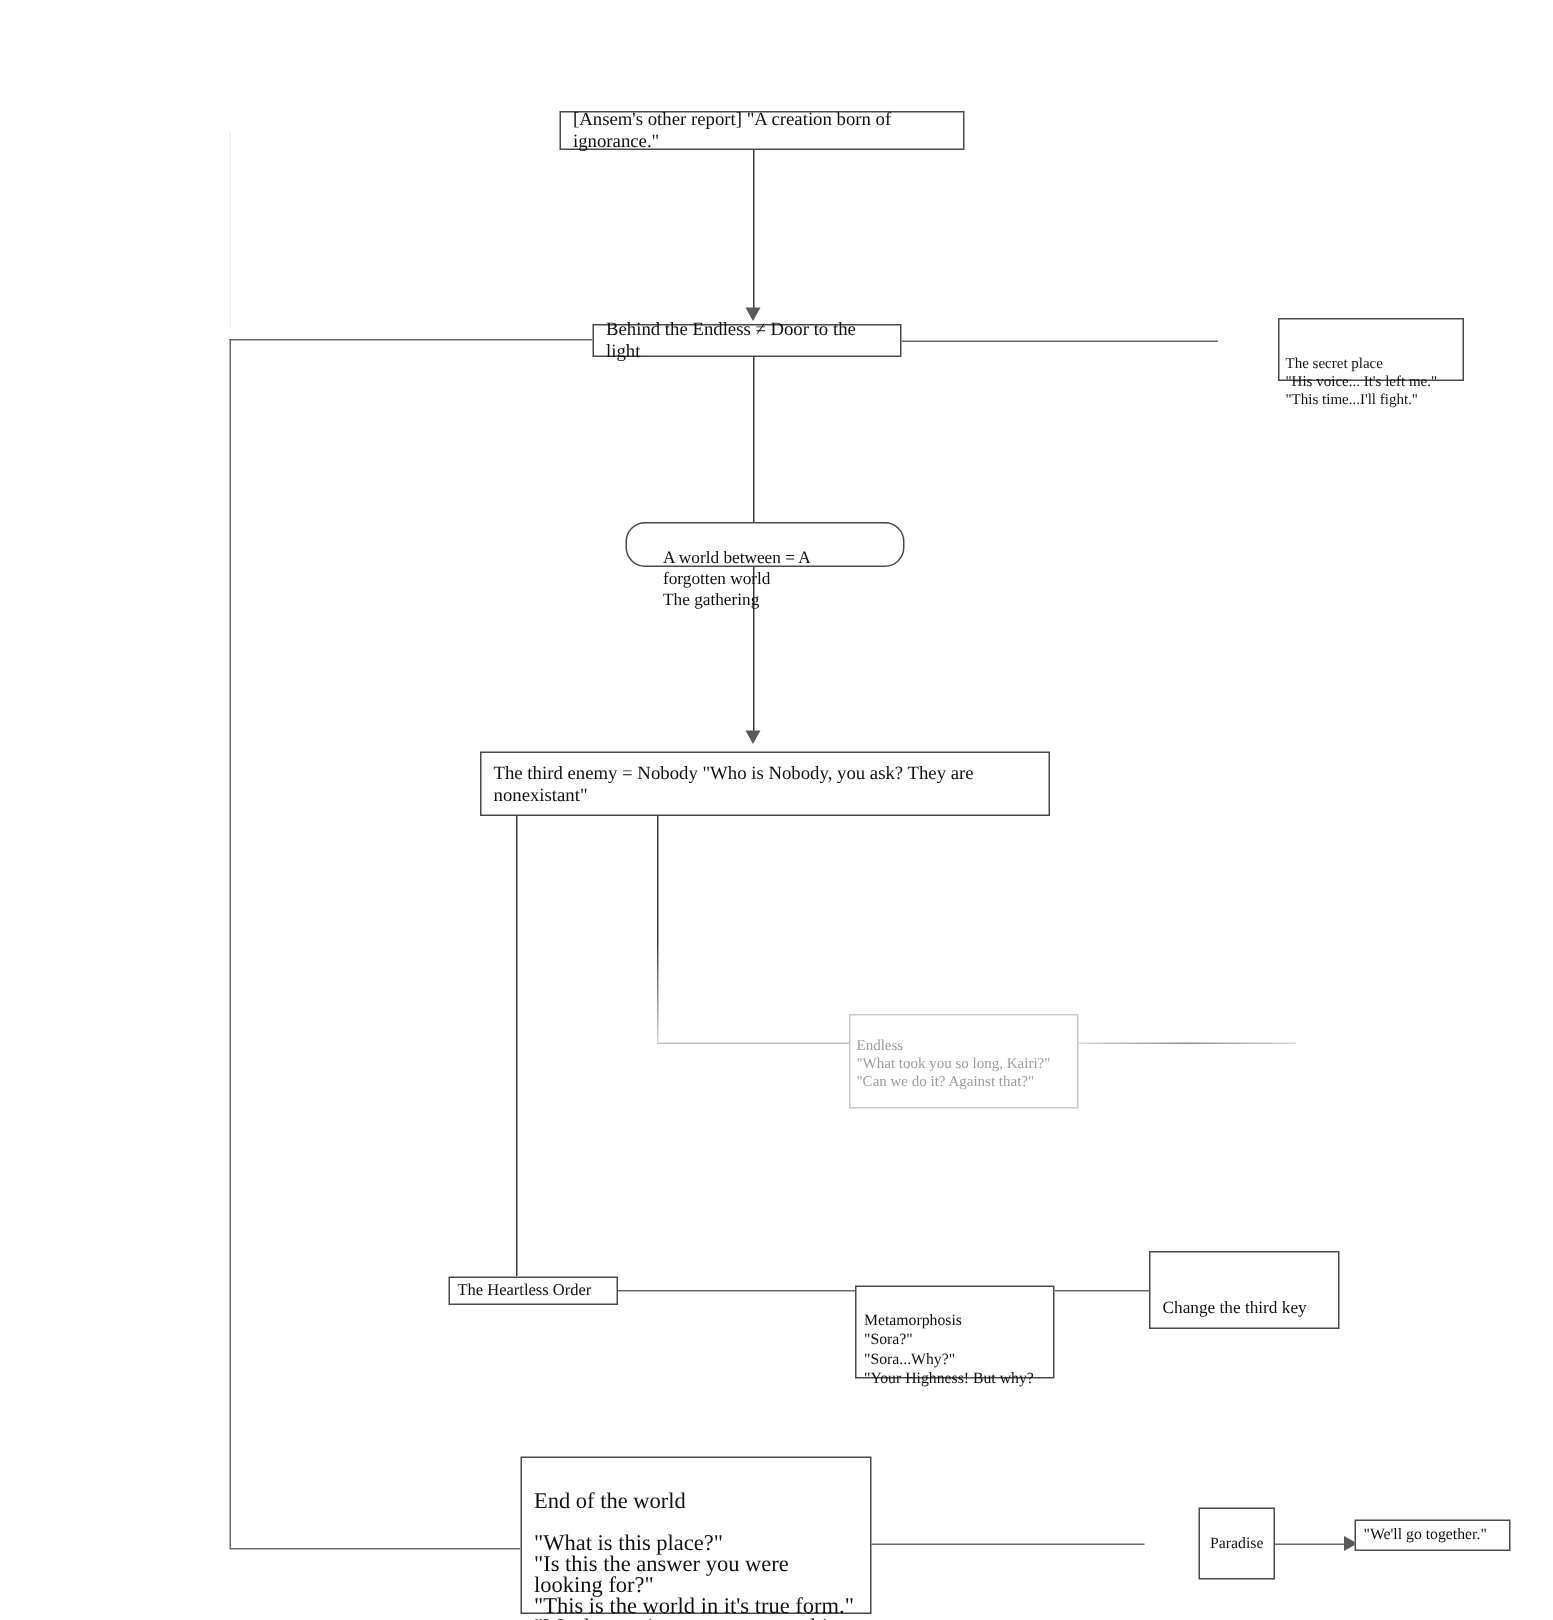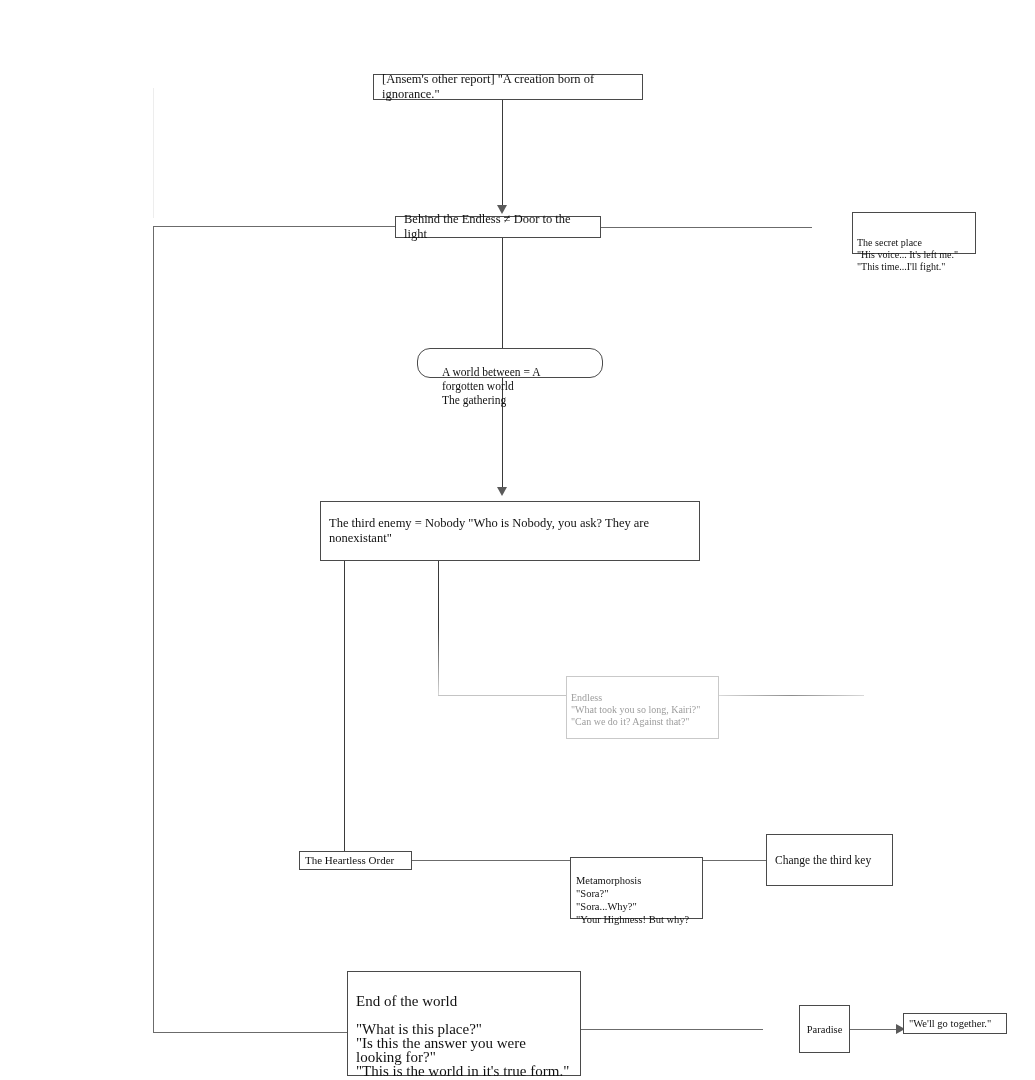--- a/index.html
+++ b/index.html
@@ -117,21 +117,21 @@
     <span>The secret place
 "His voice... It's left me."
 "This time...I'll fight."</span>
   </div>
 
   <div class="node" style="left:417px; top:348px; width:186px; height:30px; font-size:11.5px; line-height:14px; padding:2px 24px;border-radius:13px;">
     <span>A world between = A forgotten world
 The gathering</span>
   </div>
 
-  <div class="node center" style="left:320px; top:501px; width:380px; height:60px; font-size:12.5px;">
+  <div class="node center" style="left:320px; top:501px; width:380px; height:43px; font-size:12.5px;">
     <span>The third enemy = Nobody "Who is Nobody, you ask? They are nonexistant"</span>
   </div>
 
   <div class="node faded" style="left:566px; top:676px; width:153px; height:63px; font-size:10px; line-height:12px; padding:3px 4px;">
     <span>Endless
 "What took you so long, Kairi?"
 "Can we do it? Against that?"</span>
   </div>
 
 
@@ -139,21 +139,21 @@
     <span>The Heartless Order</span>
   </div>
 
   <div class="node" style="left:570px; top:857px; width:133px; height:62px; font-size:10.5px; line-height:13px; padding:3px 5px;">
     <span>Metamorphosis
 "Sora?"
 "Sora...Why?"
 "Your Highness! But why?</span>
   </div>
 
-  <div class="node center" style="left:766px; top:834px; width:127px; height:52px; font-size:11.5px;">
+  <div class="node center" style="left:766px; top:834px; width:127px; height:52px; font-size:11.5px;align-items:flex-end;">
     <span>Change the third key</span>
   </div>
 
   <div class="node" style="left:347px; top:971px; width:234px; height:105px; font-size:15px; line-height:14px; padding:8px 8px;">
     <span>End of the world
 
 "What is this place?"
 "Is this the answer you were looking for?"
 "This is the world in it's true form."
 "Maybe our journey meant nothing after all."</span>

